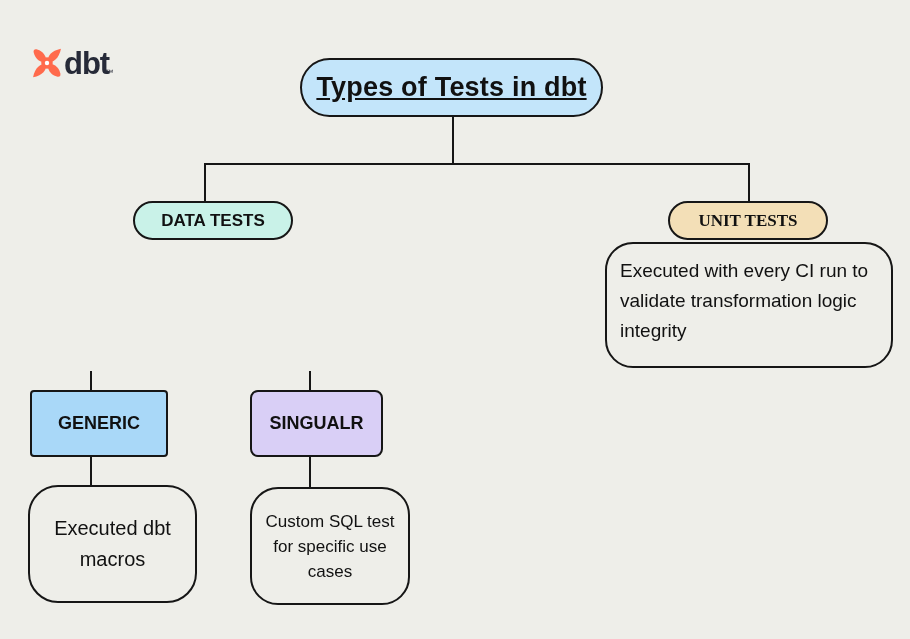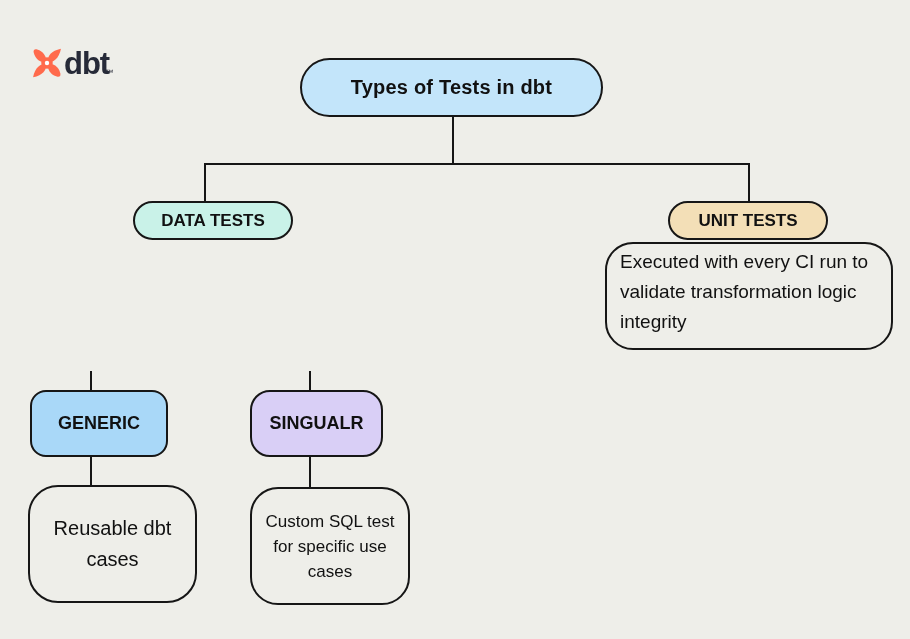--- a/index.html
+++ b/index.html
@@ -27,39 +27,40 @@
   .node{
     position:absolute;
     border:2px solid #161616;
     box-sizing:border-box;
     display:flex;align-items:center;justify-content:center;
     color:#111;
   }
   .pill{font-weight:bold;text-align:center;}
   .title-pill{
     left:300px;top:58px;width:303px;height:59px;
-    border-radius:30px;font-size:20px;letter-spacing:.2px;
+    border-radius:30px;font-size:27px;letter-spacing:.2px;
     z-index:3;
+    text-decoration:underline;
   }
   .data-pill{left:133px;top:201px;width:160px;height:39px;border-radius:20px;font-size:17px;z-index:3;}
   .unit-pill{left:668px;top:201px;width:160px;height:39px;border-radius:20px;font-size:17px;z-index:3;}
-  .generic-pill {left:30px; top:390px;width:138px;height:67px;border-radius:16px;font-size:18px;z-index:3;}
-  .singular-pill{left:250px;top:390px;width:133px;height:67px;border-radius:20px;font-size:18px;z-index:3;}
+  .generic-pill {left:30px; top:390px;width:138px;height:67px;border-radius:4px;font-size:18px;z-index:3;}
+  .singular-pill{left:250px;top:390px;width:133px;height:67px;border-radius:8px;font-size:18px;z-index:3;}
   .desc{
     background:#eeeee9;
     font-size:19px;line-height:30px;
     z-index:2;
   }
   .data-box{
     left:58px;top:239px;width:292px;height:133px;border-radius:32px;
     justify-content:flex-start;text-align:left;
     padding:0 4px 12px 5px;
   }
   .unit-box{
-    left:605px;top:242px;width:288px;height:108px;border-radius:28px;
+    left:605px;top:242px;width:288px;height:126px;border-radius:28px;
     justify-content:flex-start;text-align:left;
     padding:0 6px 8px 13px;
   }
   .reusable-box{
     left:28px;top:485px;width:169px;height:118px;border-radius:30px;
     font-size:20px;line-height:31px;text-align:center;padding:0 14px;
   }
   .custom-box{
     left:250px;top:487px;width:160px;height:118px;border-radius:28px;
     font-size:17px;line-height:25px;text-align:center;padding:0 12px;
@@ -102,23 +103,23 @@
   <div class="line l-data-v"></div>
   <div class="line l-unit-v"></div>
   <div class="line l-generic-v"></div>
   <div class="line l-singular-v"></div>
   <div class="line l-reusable-v"></div>
   <div class="line l-custom-v"></div>
 
   <div class="node pill title-pill" style="background: rgb(195, 229, 250);">Types of Tests in dbt</div>
 
   <div class="node pill data-pill" style="background: rgb(201, 242, 232);">DATA TESTS</div>
-  <div class="node pill unit-pill" style="background: rgb(243, 223, 183);">UNIT TESTS</div>
+  <div class="node pill unit-pill" style="background: rgb(243, 223, 183); font-family: Liberation Serif, serif;">UNIT TESTS</div>
 
   <div class="node desc unit-box">Executed with every CI run to validate transformation logic integrity</div>
 
   <div class="node pill generic-pill" style="background: rgb(169, 216, 248);">GENERIC</div>
   <div class="node pill singular-pill" style="background: rgb(217, 207, 246);">SINGUALR</div>
 
-  <div class="node desc reusable-box">Reusable dbt cases</div>
+  <div class="node desc reusable-box">Executed dbt macros</div>
   <div class="node desc custom-box">Custom SQL test for specific use cases</div>
 
 </div>
 
 </body></html>

